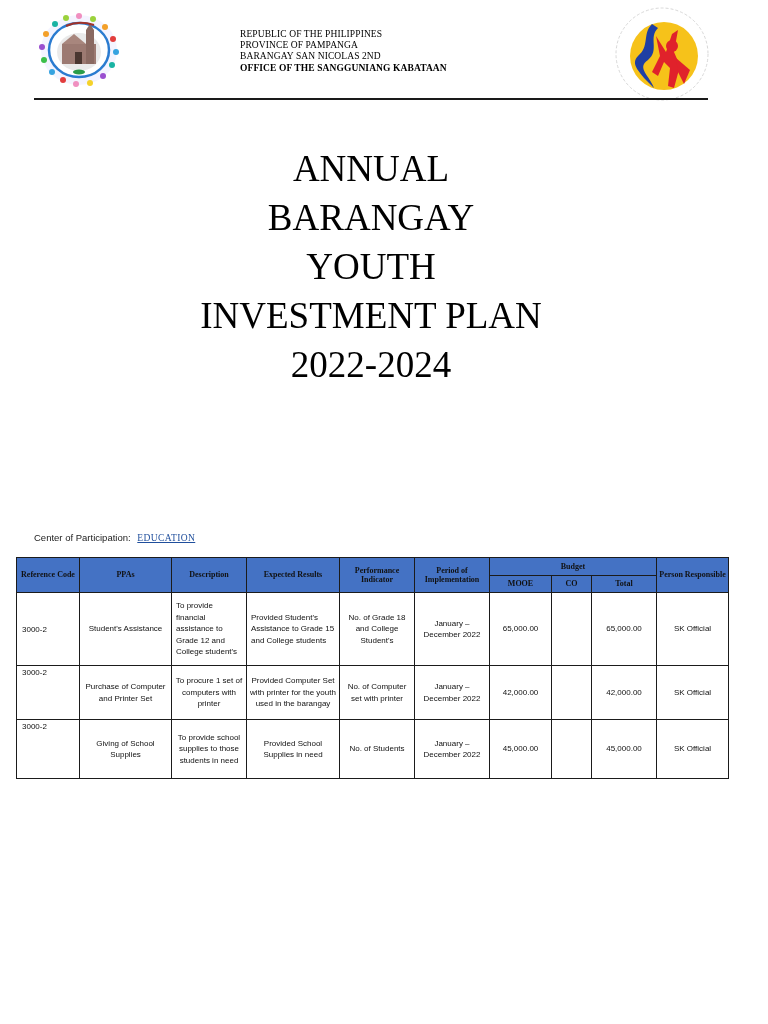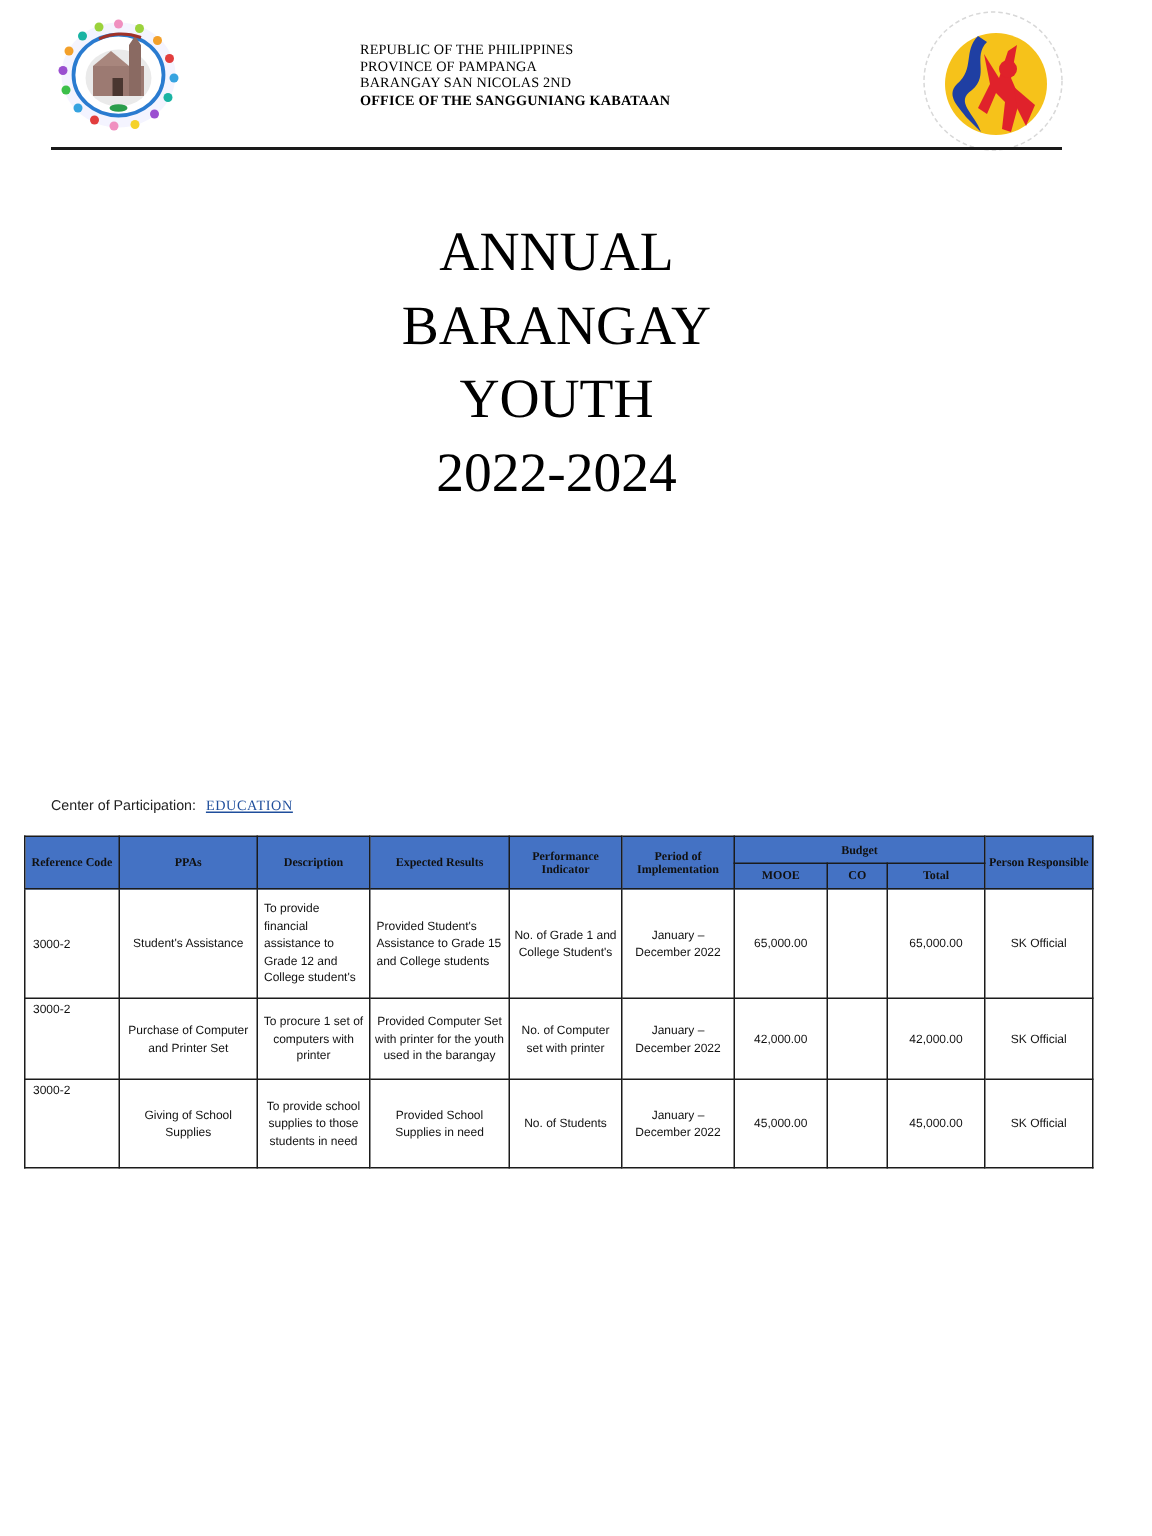--- a/index.html
+++ b/index.html
@@ -83,20 +83,21 @@
     <path d="M62 52 L76 64 L70 78 L64 66 Z" fill="#e0222b"></path>
   </svg>
 </div>
 
 <div class="header-rule"></div>
 
 <div class="title">
   <div>ANNUAL</div>
   <div>BARANGAY</div>
   <div>YOUTH</div>
+  <div>INVESTMENT PLAN</div>
   <div>2022-2024</div>
 </div>
 
 <div class="cop">
   <span>Center of Participation:</span>
   <span class="link">EDUCATION</span>
 </div>
 
 <table class="plan">
   <colgroup>
@@ -127,21 +128,21 @@
       <th>CO</th>
       <th>Total</th>
     </tr>
   </thead>
   <tbody>
     <tr class="r1">
       <td class="ref first">3000-2</td>
       <td>Student's Assistance</td>
       <td style="text-align:left;padding-left:4px">To provide financial assistance to Grade 12 and College student's</td>
       <td style="text-align:left;padding-left:4px">Provided Student's Assistance to Grade 15 and College students</td>
-      <td>No. of Grade 1 and College Student's</td>
+      <td>No. of Grade 18 and College Student's</td>
       <td>January – December 2022</td>
       <td>65,000.00</td>
       <td></td>
       <td>65,000.00</td>
       <td>SK Official</td>
     </tr>
     <tr class="r2">
       <td class="ref">3000-2</td>
       <td>Purchase of Computer and Printer Set</td>
       <td>To procure 1 set of computers with printer</td>

